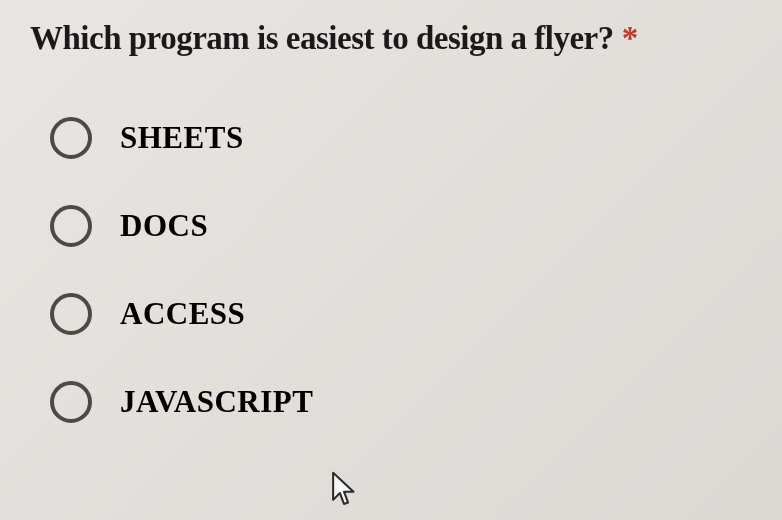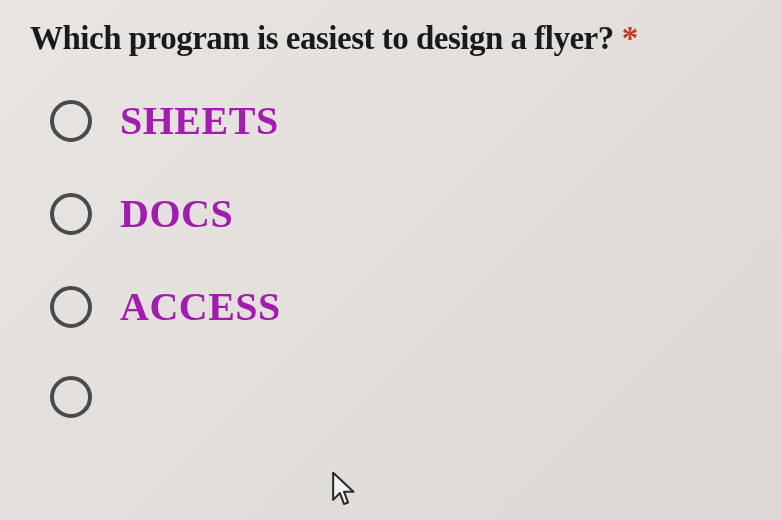--- a/index.html
+++ b/index.html
@@ -12,21 +12,21 @@
       height: 520px;
       background: linear-gradient(135deg, #e8e5e2 0%, #dcd8d4 100%);
       font-family: Georgia, 'Times New Roman', serif;
       padding: 20px 30px;
       position: relative;
       overflow: hidden;
     }
     .question-row {
       display: flex;
       align-items: baseline;
-      margin-bottom: 40px;
+      margin-bottom: 60px;
     }
     .question-text {
       font-size: 33px;
       font-weight: bold;
       color: #1a1a1a;
       letter-spacing: -0.5px;
     }
     .required-mark {
       font-size: 33px;
       font-weight: bold;
@@ -45,23 +45,23 @@
     .radio-circle {
       width: 42px;
       height: 42px;
       border: 4px solid #4a4a4a;
       border-radius: 50%;
       margin-right: 28px;
       flex-shrink: 0;
       background: transparent;
     }
     .option-label {
-      font-size: 40px;
+      font-size: 31px;
       font-weight: bold;
-      color: #a21caf;
+      color: #000000;
       letter-spacing: 0.5px;
     }
     .cursor-icon {
       position: absolute;
       left: 330px;
       top: 470px;
       width: 28px;
       height: 38px;
       pointer-events: none;
     }
@@ -82,18 +82,19 @@
   <div class="option">
     <span class="radio-circle"></span>
     <span class="option-label">DOCS</span>
   </div>
   <div class="option">
     <span class="radio-circle"></span>
     <span class="option-label">ACCESS</span>
   </div>
   <div class="option">
     <span class="radio-circle"></span>
+    <span class="option-label">JAVASCRIPT</span>
   </div>
 </div>
 
 <svg class="cursor-icon" viewBox="0 0 20 28">
   <path d="M 2 2 L 2 22 L 7 17 L 10 25 L 13 24 L 10 16 L 17 16 Z" fill="#f5f5f5" stroke="#2a2a2a" stroke-width="1.5" stroke-linejoin="round"></path>
 </svg>
 
 </body></html>

